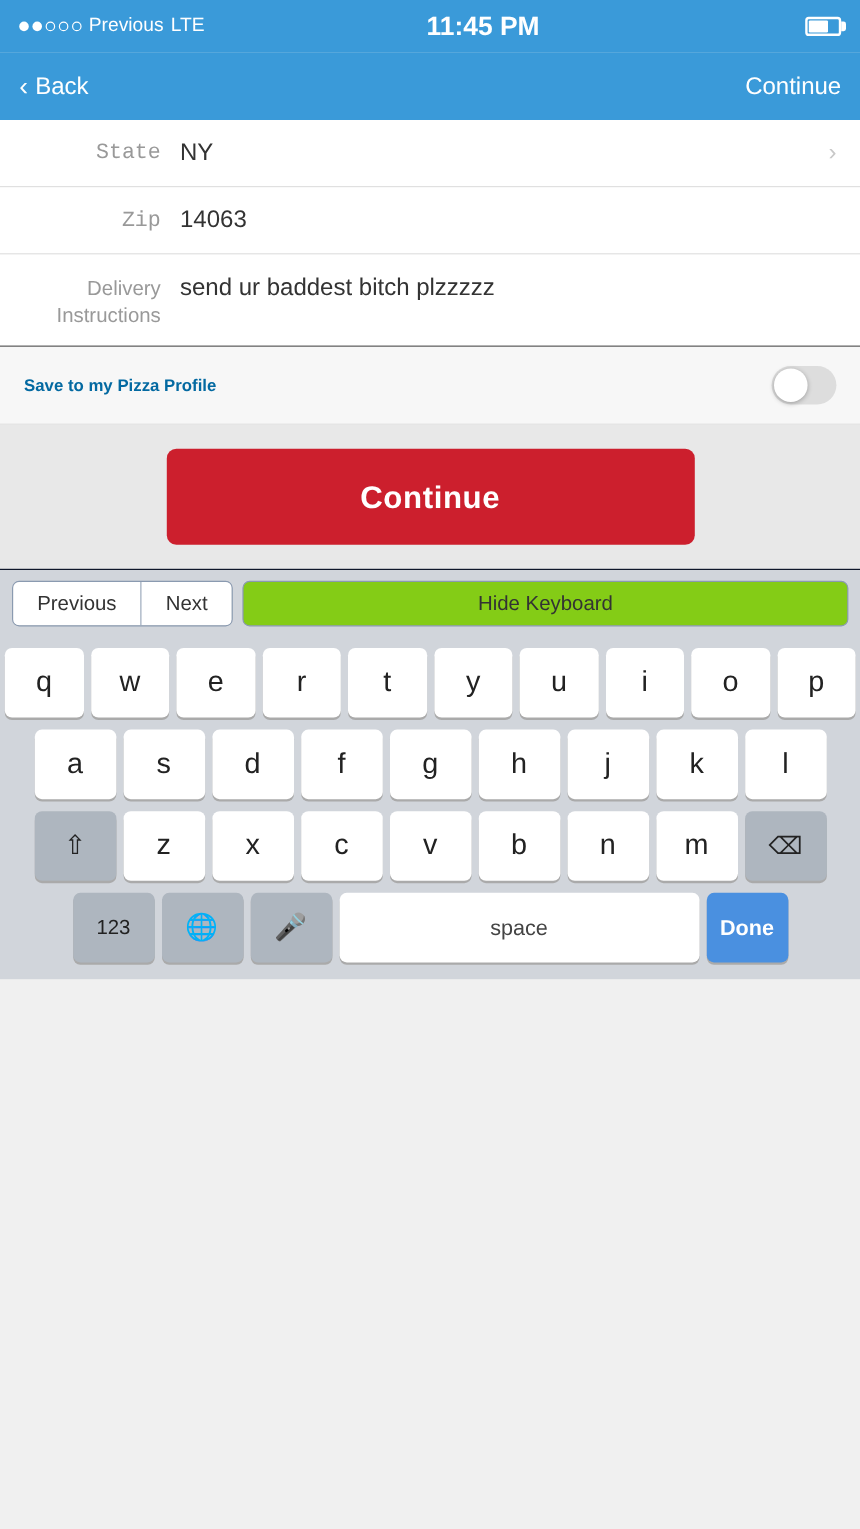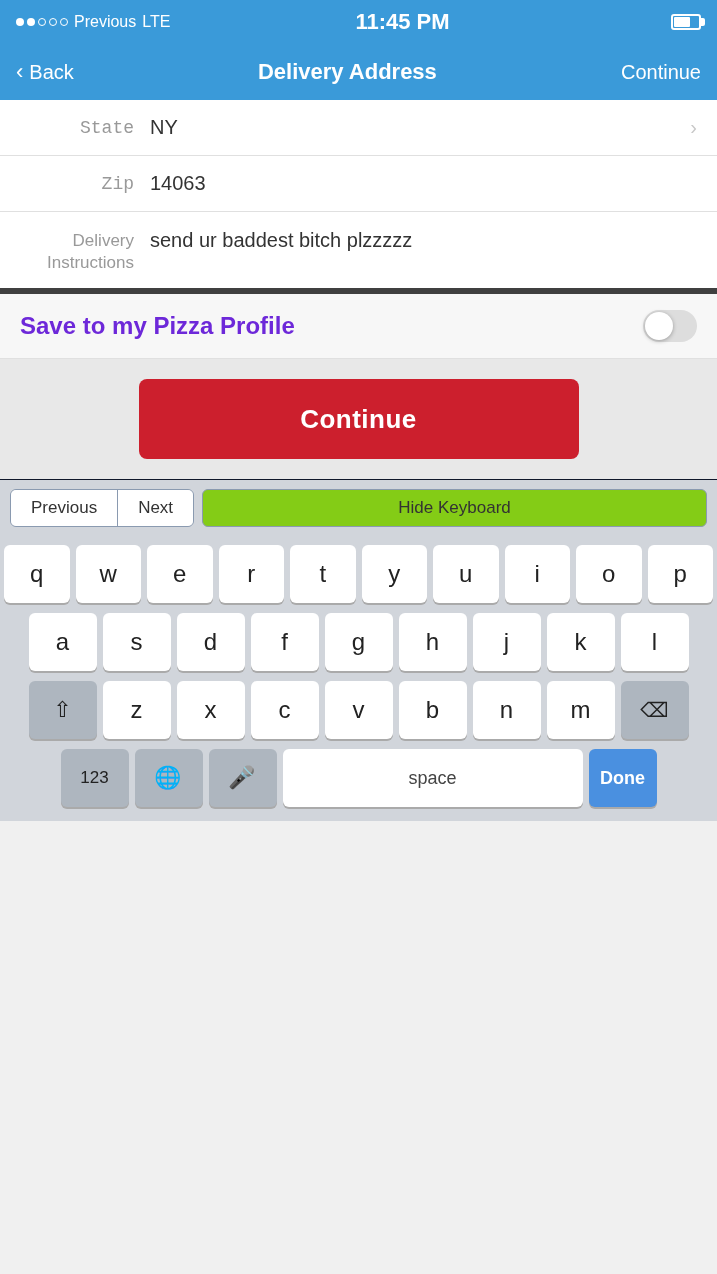--- a/index.html
+++ b/index.html
@@ -136,21 +136,21 @@
     }
     .form-chevron {
       color: #c8c8c8;
       font-size: 20px;
     }
 
     .form-row-instructions {
       display: flex;
       align-items: flex-start;
       padding: 14px 20px;
-      border-bottom: 6px solid #404040;
+      border-bottom: 1px solid #404040;
       min-height: 70px;
     }
     .form-label-instructions {
       color: #999;
       font-size: 17px;
       min-width: 130px;
       text-align: right;
       padding-right: 16px;
       line-height: 1.3;
       padding-top: 4px;
@@ -169,23 +169,23 @@
     
     .save-row {
       background: #f7f7f7;
       display: flex;
       align-items: center;
       justify-content: space-between;
       padding: 16px 20px;
       border-bottom: 1px solid #e0e0e0;
     }
     .save-label {
-      font-size: 24px;
+      font-size: 14px;
       font-weight: 600;
-      color: #6d28d9;
+      color: #0369a1;
     }
     .toggle {
       width: 54px;
       height: 32px;
       background: #ddd;
       border-radius: 16px;
       position: relative;
       cursor: pointer;
     }
     .toggle-thumb {
@@ -337,21 +337,20 @@
       <div class="battery-fill"></div>
     </div>
   </div>
 </div>
 
 <div class="nav-bar">
   <div class="nav-back">
     <span class="nav-back-chevron">‹</span>
     <span>Back</span>
   </div>
-  <span class="nav-title">Delivery Address</span>
   <span class="nav-continue">Continue</span>
 </div>
 
 <div class="form-area">
 
   <div class="form-row">
     <span class="form-label">State</span>
     <span class="form-value">NY</span>
     <span class="form-chevron">›</span>
   </div>

